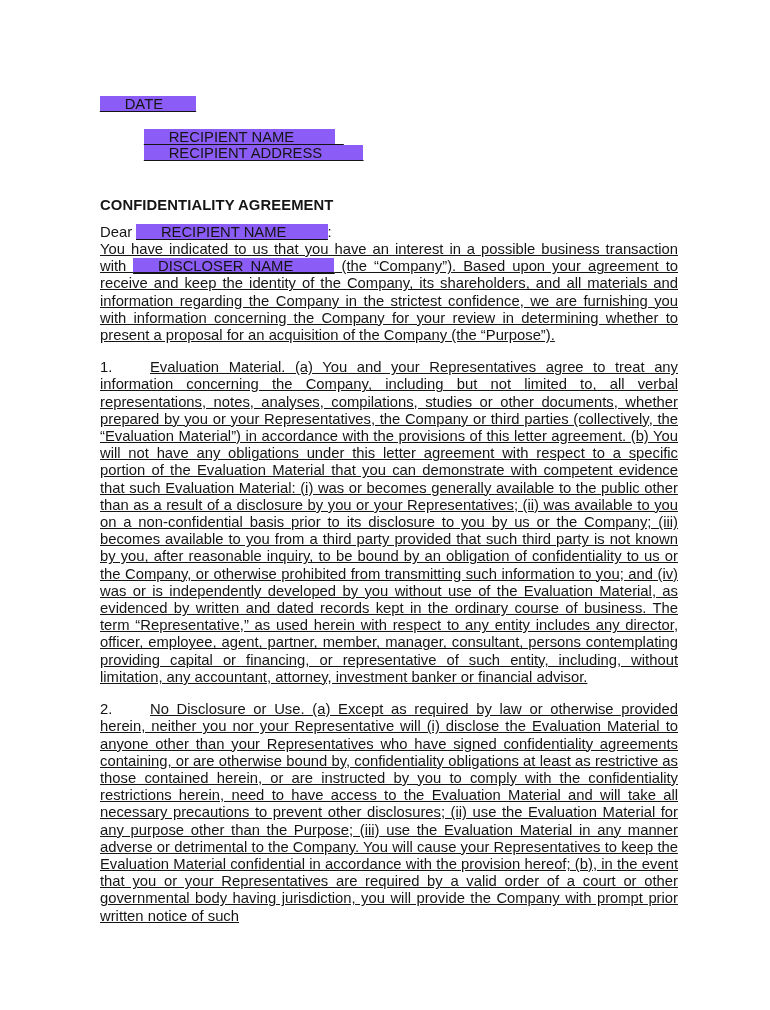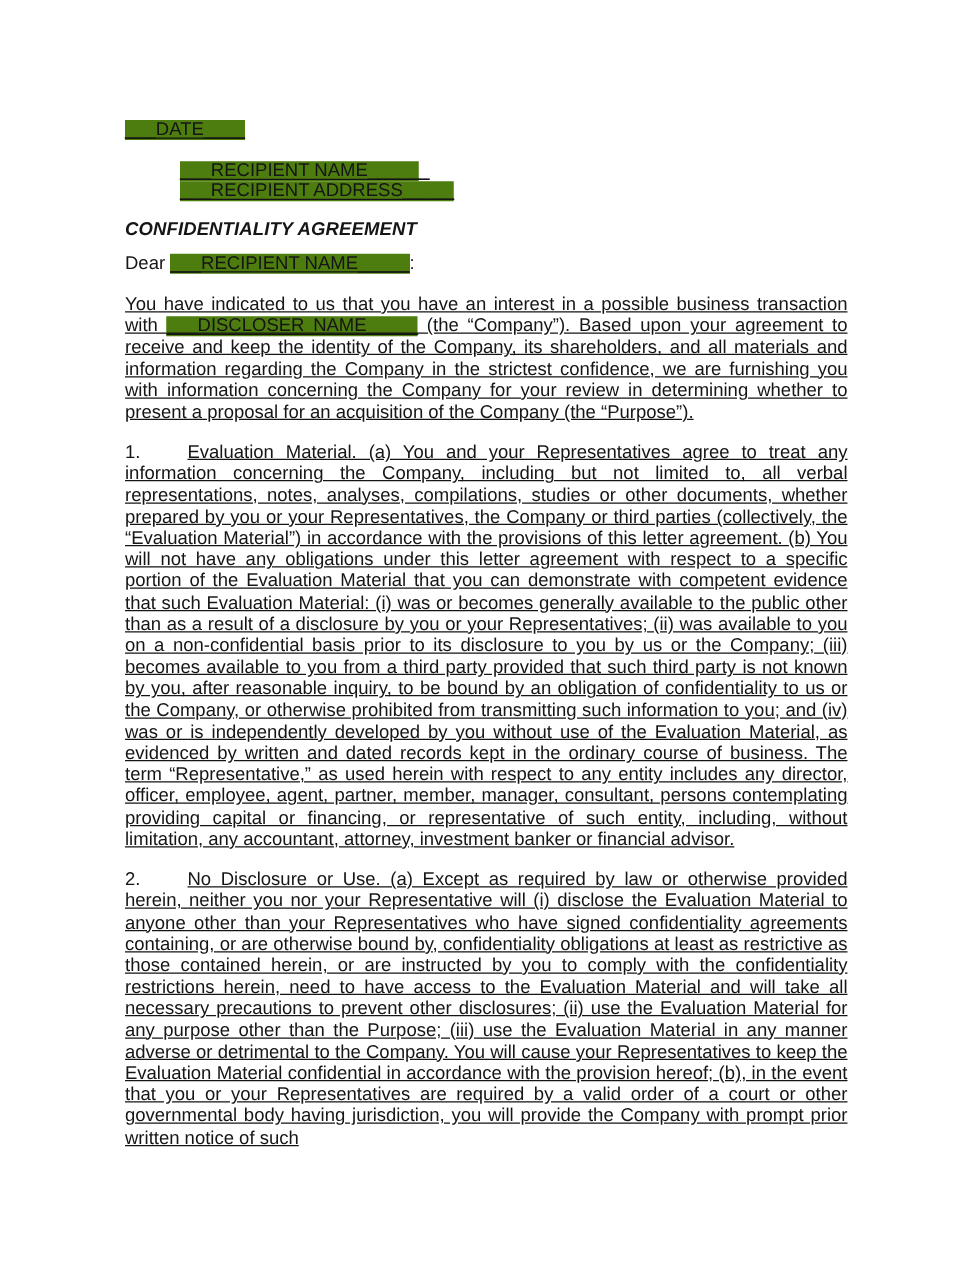--- a/index.html
+++ b/index.html
@@ -21,42 +21,41 @@
     color: #151515;
   }
   p { margin: 0; }
   .para {
     text-align: justify;
     margin-bottom: 15px;
     text-decoration: underline;
   }
   .line { text-align: left; }
   .hl {
-    background: #4d7c0f;
+    background: #8b5cf6;
     text-decoration: underline;
     text-decoration-thickness: 1.4px;
     text-underline-offset: 2px;
     white-space: pre;
   }
   .tail {
     text-decoration: underline;
     text-decoration-thickness: 1.4px;
     text-underline-offset: 2px;
     white-space: pre;
   }
   .date-line { margin-bottom: 16px; }
   .addr-block { line-height: 16.2px; padding-left: 44px; }
   .addr-block .line { margin: 0; }
   .doc-title {
     font-weight: bold;
-    margin: 14px 0 10px 0;
+    margin: 35px 0 10px 0;
     letter-spacing: 0.1px;
-    font-style: italic;
   }
-  .salutation { margin-bottom: 16px; }
+  .salutation { }
   .num {
     display: inline-block;
     width: 50px;
   }
 </style>
 </head>
 <body>
 
 <div class="page">
 

